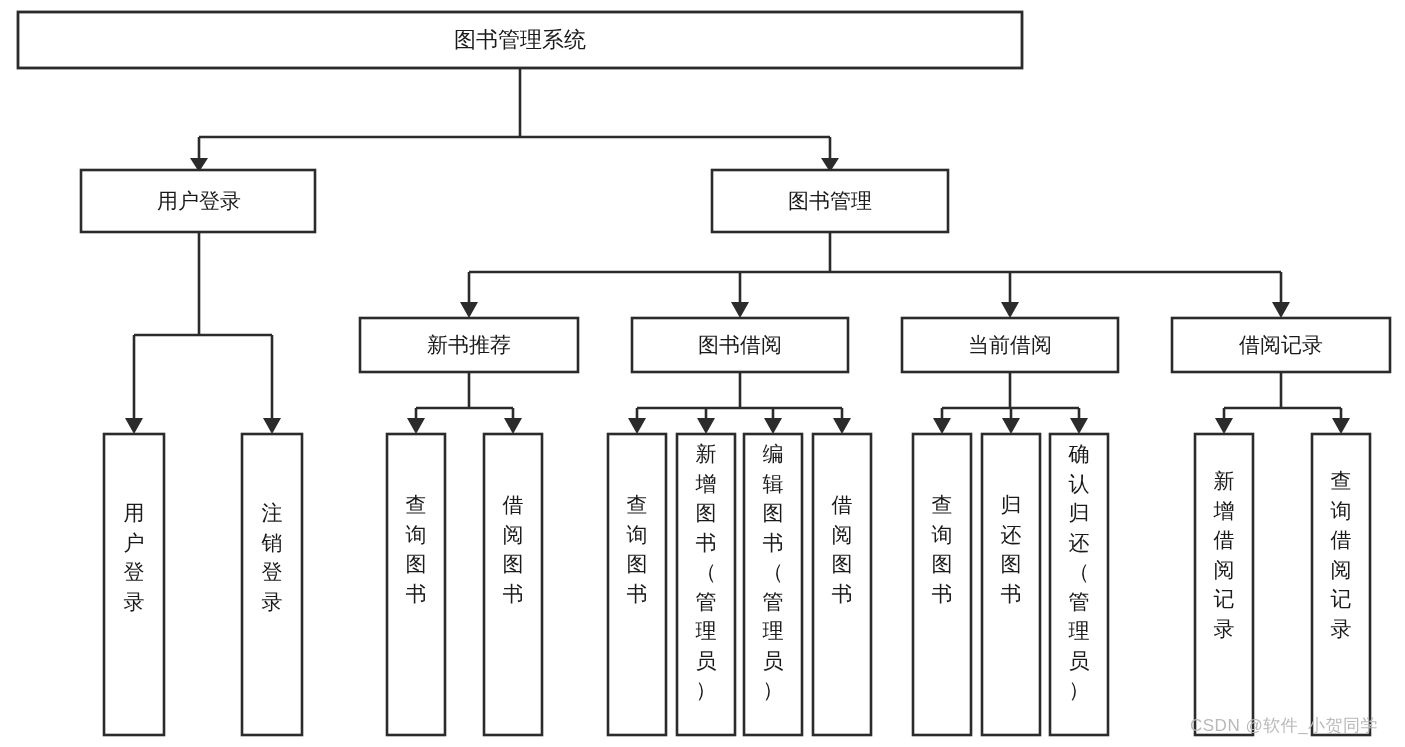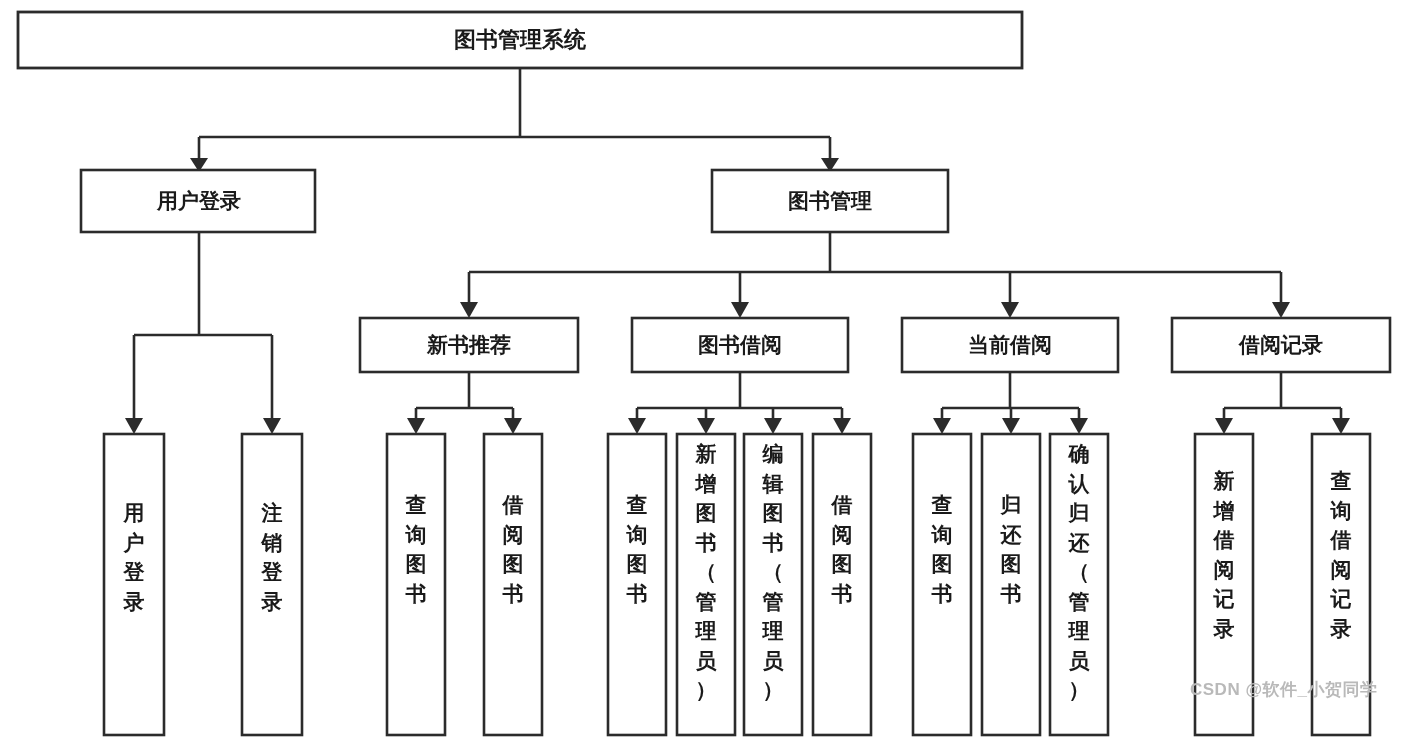--- a/index.html
+++ b/index.html
@@ -12,21 +12,20 @@
     width: 1405px;
     height: 747px;
     font-family: "Liberation Sans", "DejaVu Sans", sans-serif;
     overflow: hidden;
     position: relative;
   }
   #diagram-root {
     position: relative;
     width: 1136px;
     height: 747px;
-    font-weight: bold;
   }
   svg.diagram-canvas {
     position: absolute;
     top: 0;
     left: 0;
     width: 1405px;
     height: 747px;
     display: block;
   }
   .node-box {
@@ -205,15 +204,15 @@
       <rect class="node-box" x="1195" y="434" width="58" height="301"></rect>
       <text class="leaf-label" x="1224" y="488"><tspan x="1224" y="488">新</tspan><tspan x="1224" y="517.5">增</tspan><tspan x="1224" y="547">借</tspan><tspan x="1224" y="576.5">阅</tspan><tspan x="1224" y="606">记</tspan><tspan x="1224" y="635.5">录</tspan></text>
     </g>
     <g>
       <rect class="node-box" x="1312" y="434" width="58" height="301"></rect>
       <text class="leaf-label" x="1341" y="488"><tspan x="1341" y="488">查</tspan><tspan x="1341" y="517.5">询</tspan><tspan x="1341" y="547">借</tspan><tspan x="1341" y="576.5">阅</tspan><tspan x="1341" y="606">记</tspan><tspan x="1341" y="635.5">录</tspan></text>
     </g>
 
   </svg>
 
-  <div class="watermark-text" style="left:1190px; top:678px;">CSDN @软件_小贺同学</div>
+  <div class="watermark-text" style="left:1190px; top:714px;">CSDN @软件_小贺同学</div>
 
 </div>
 
 </body></html>

